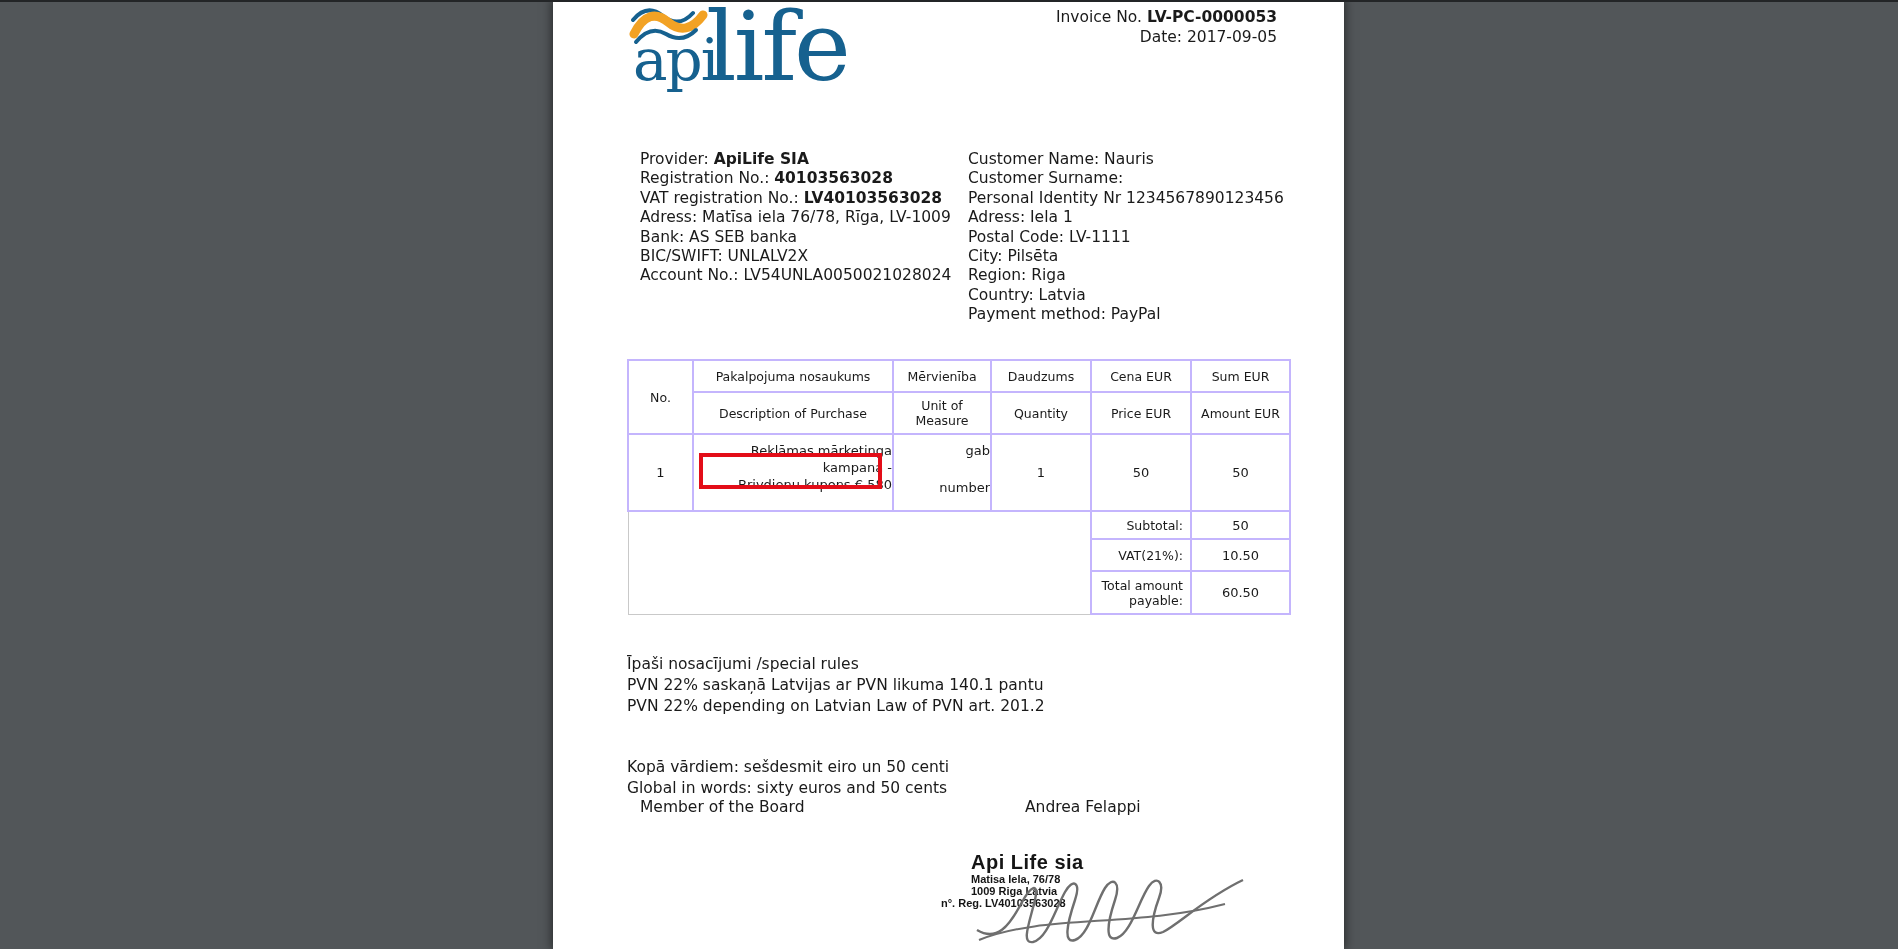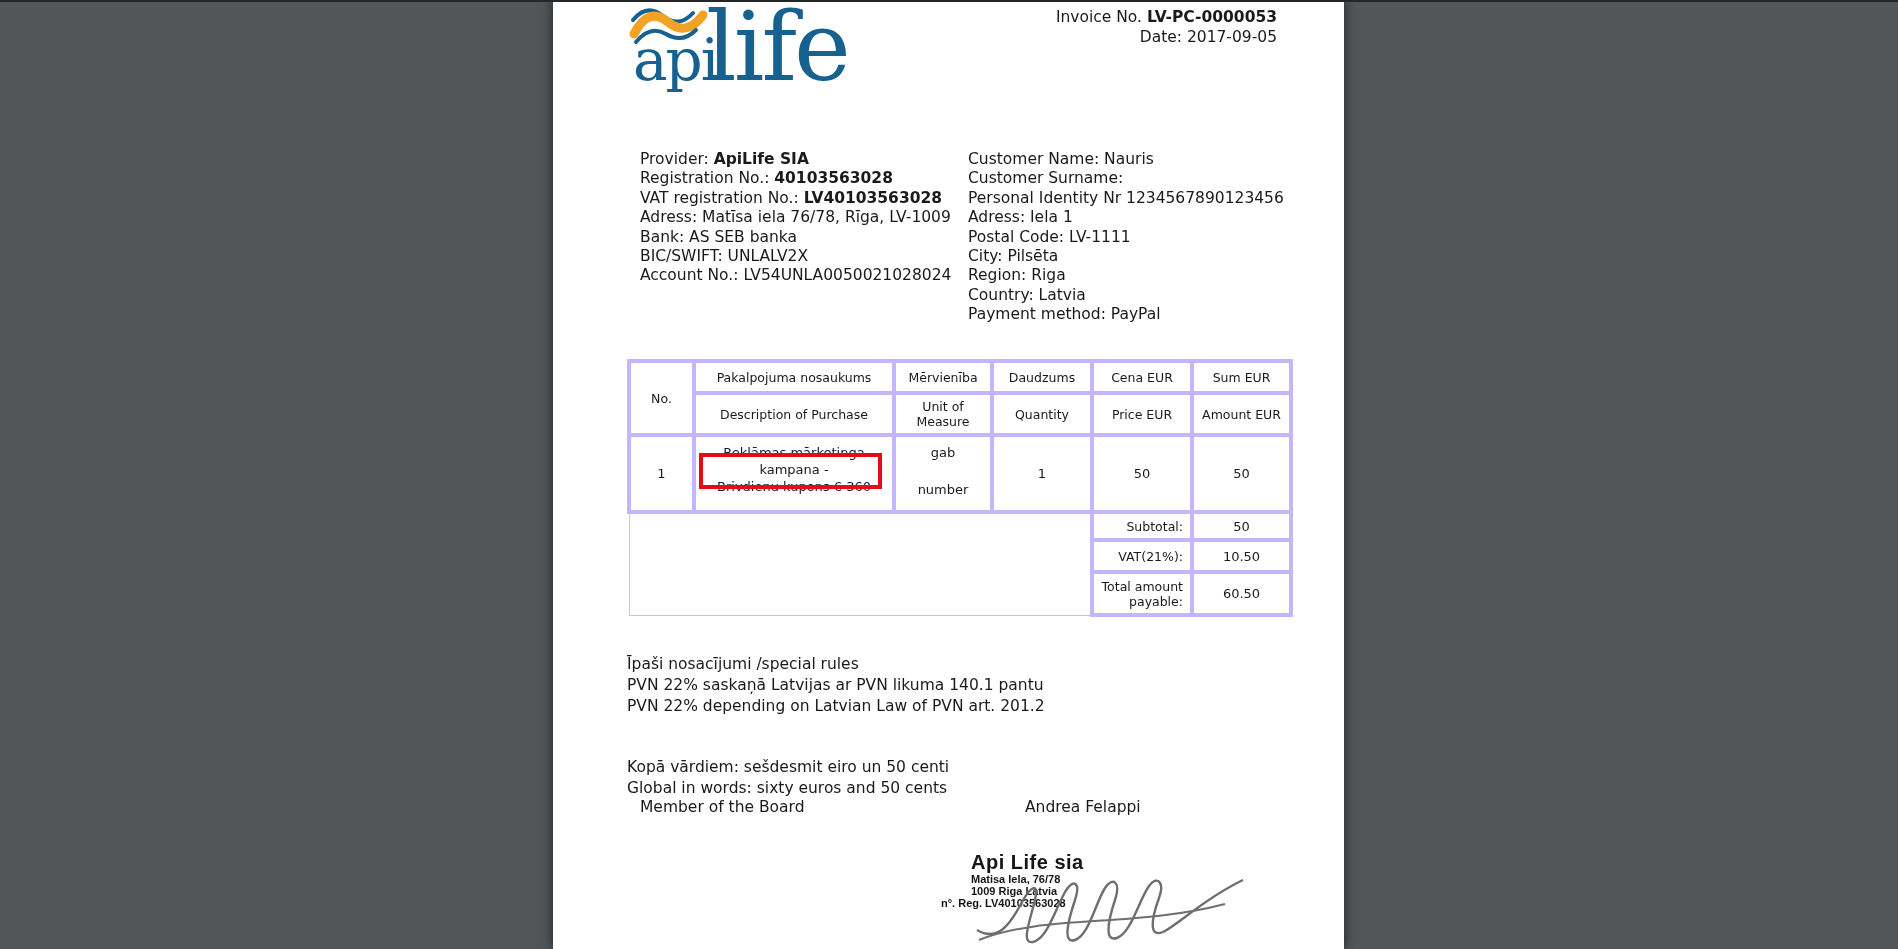--- a/index.html
+++ b/index.html
@@ -30,26 +30,26 @@
   .invoice-meta{position:absolute;right:67px;top:8px;text-align:right;font-size:15.5px;line-height:19.5px;}
   .b{font-weight:bold;}
 
   
   .provider{position:absolute;left:87px;top:150px;font-size:15.5px;line-height:19.4px;}
   .customer{position:absolute;left:415px;top:150px;font-size:15.5px;line-height:19.4px;}
 
   
   .items{position:absolute;left:74px;top:359px;}
   table{border-collapse:collapse;table-layout:fixed;width:662px;}
-  td,th{border:4px solid #c4b5fd;font-weight:normal;text-align:center;padding:0;
+  td,th{border:2px solid #c4b5fd;font-weight:normal;text-align:center;padding:0;
         font-size:12.5px;vertical-align:middle;overflow:hidden;}
   tr.h1{height:32px;} tr.h2{height:42px;} tr.data{height:77px;}
   tr.t1{height:28px;} tr.t2{height:32px;} tr.t3{height:43px;}
   td.body-cell{font-size:13px;}
-  td.top-cell{vertical-align:top;padding-top:7px;line-height:17px;font-size:13px;}
+  td.top-cell{vertical-align:top;padding-top:7px;line-height:17px;font-size:13px;text-align:right;}
   .unit-gap{height:20px;}
   td.total-label{text-align:right;padding-right:7px;font-size:12.5px;line-height:15px;}
   td.empty-span{border:1px solid #c9c9c9;}
 
   
   .highlight-box{position:absolute;left:146px;top:453px;width:183px;height:36px;
     box-sizing:border-box;border:4px solid var(--highlight-red,#e30d18);z-index:5;}
 
   
   .notes{position:absolute;left:74px;top:654px;font-size:15.5px;line-height:21px;}
@@ -136,21 +136,21 @@
           <th>Description of Purchase</th>
           <th>Unit of Measure</th>
           <th>Quantity</th>
           <th>Price EUR</th>
           <th>Amount EUR</th>
         </tr>
         <tr class="data">
           <td class="body-cell">1</td>
           <td class="top-cell">
             <div>Reklāmas mārketinga kampana -</div>
-            <div>Brivdienu kupons € 360</div>
+            <div>Brivdienu kupons € 580</div>
           </td>
           <td class="top-cell">
             <div>gab</div>
             <div class="unit-gap"></div>
             <div>number</div>
           </td>
           <td class="body-cell">1</td>
           <td class="body-cell">50</td>
           <td class="body-cell">50</td>
         </tr>

